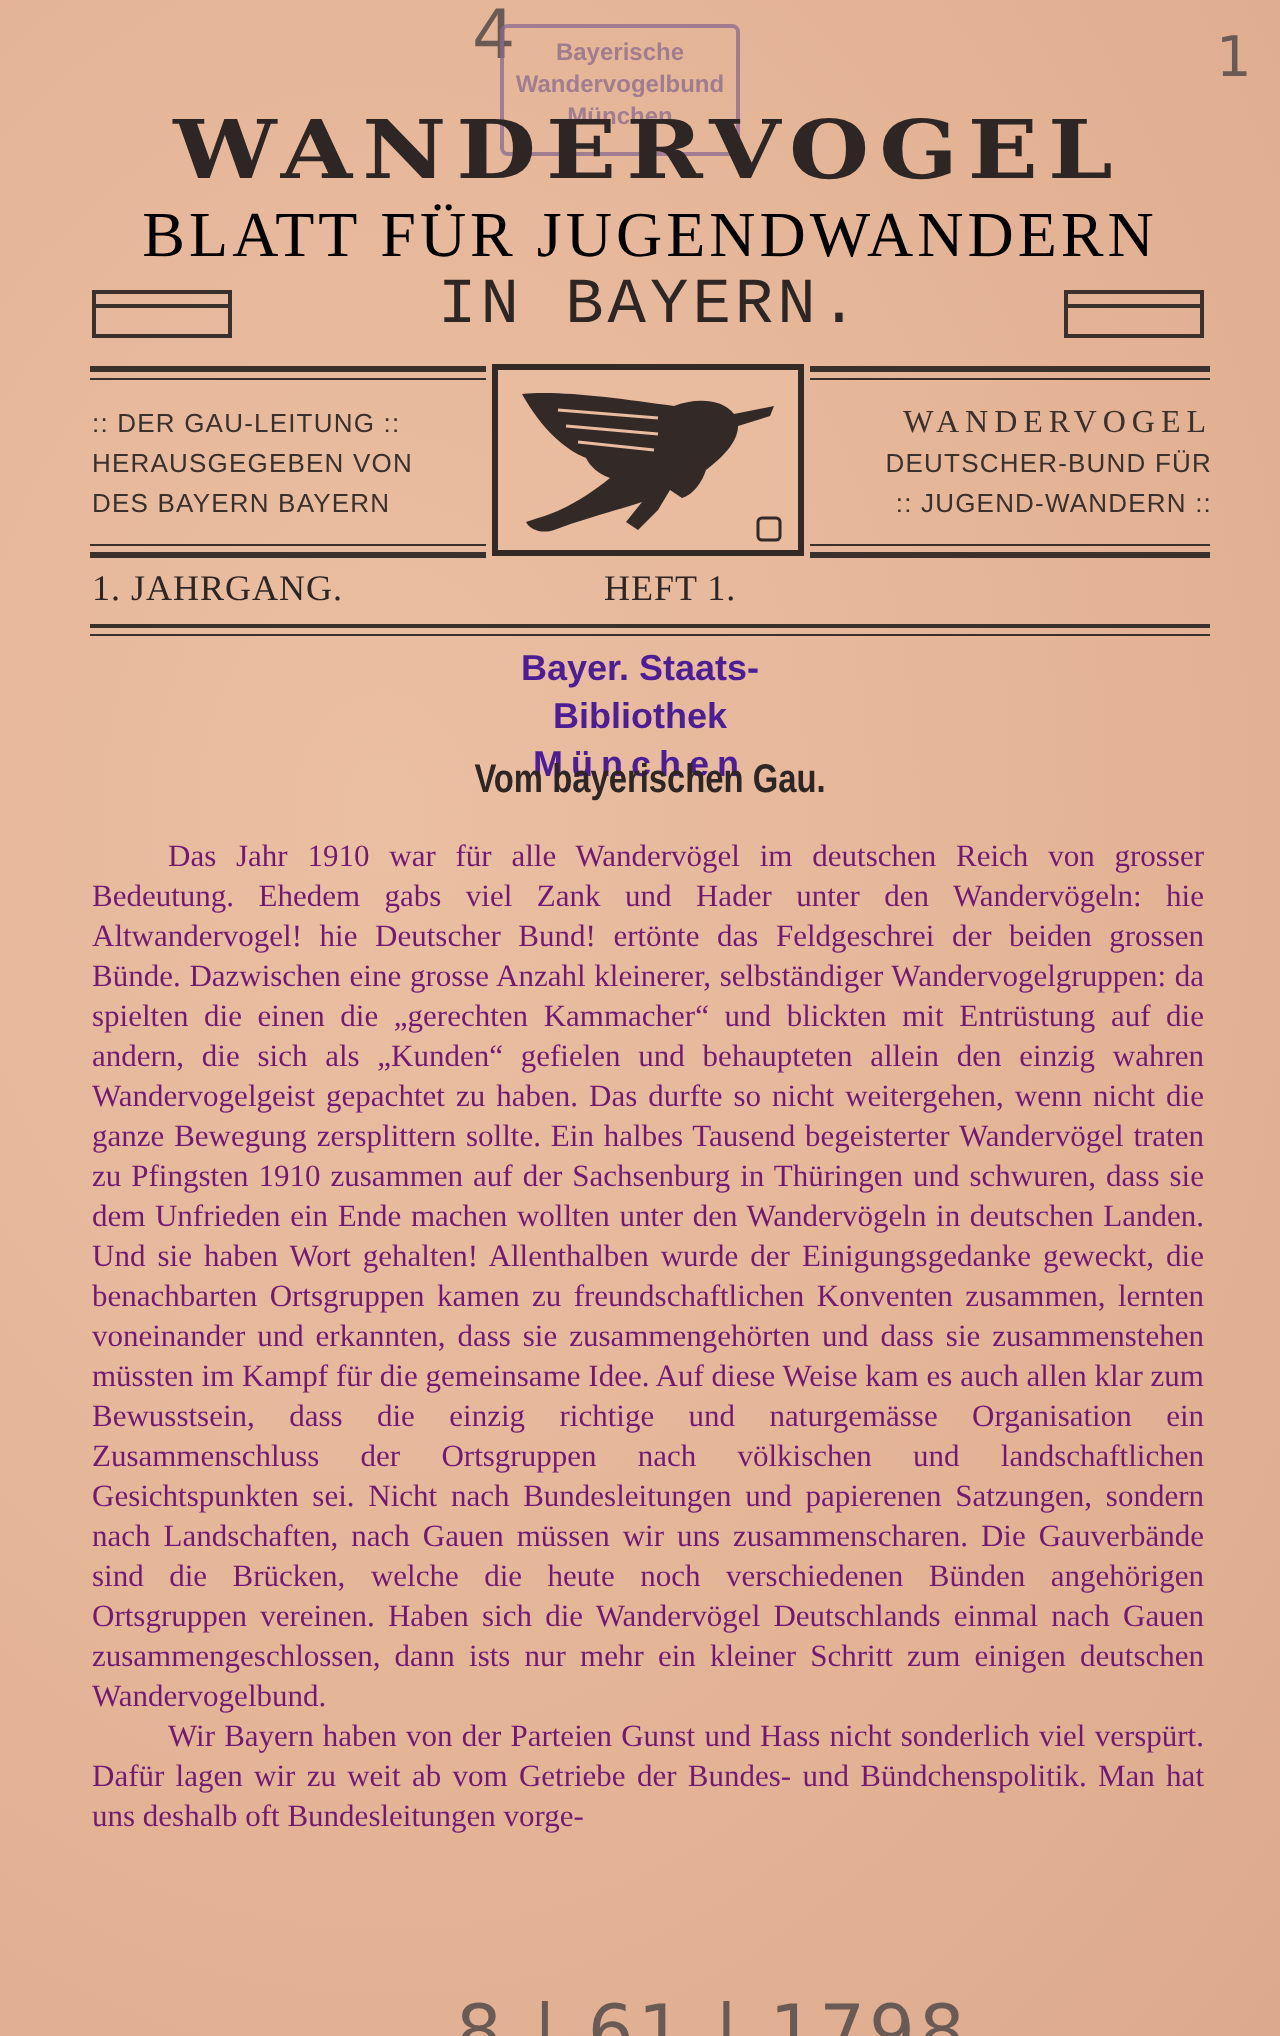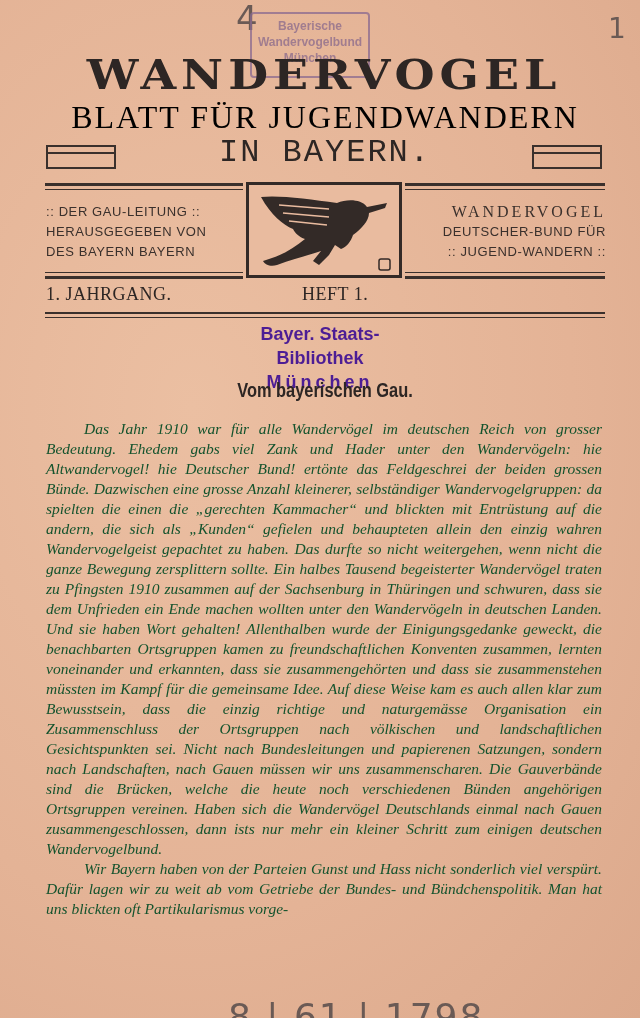--- a/index.html
+++ b/index.html
@@ -59,21 +59,21 @@
     color:#4c1d95; text-align:center; font-size:18px;
   }
   .article-title {
     position:absolute; left:45px; top:379px; width:560px; text-align:center;
     font-family:"Liberation Sans", sans-serif; font-weight:bold; font-size:20px;
     color:#2d2624; transform:scaleX(0.82);
   }
   .body-text {
     position:absolute; left:46px; top:419px; width:556px;
     font-family:"Liberation Serif", serif; font-size:15.5px; line-height:20px;
-    color:#14532d; text-align:justify;font-style:italic;
+    color:#701a75; text-align:justify;
   }
   .body-text p { margin:0; text-indent:38px; }
   .hand {
     position:absolute; font-family:"DejaVu Sans", sans-serif; color:#6a5a55;
     font-weight:normal;
   }
 </style>
 </head>
 <body>
 
@@ -134,17 +134,17 @@
   <div class="stamp" style="left:255px; top:322px; width:130px; line-height:24px;">
     <div>Bayer. Staats-</div>
     <div>Bibliothek</div>
     <div style="letter-spacing:4px;">München</div>
   </div>
 
   <div class="article-title">Vom bayerischen Gau.</div>
 
   <div class="body-text">
     <p>Das Jahr 1910 war für alle Wandervögel im deutschen Reich von grosser Bedeutung. Ehedem gabs viel Zank und Hader unter den Wandervögeln: hie Altwandervogel! hie Deutscher Bund! ertönte das Feldgeschrei der beiden grossen Bünde. Dazwischen eine grosse Anzahl kleinerer, selbständiger Wandervogelgruppen: da spielten die einen die „gerechten Kammacher“ und blickten mit Entrüstung auf die andern, die sich als „Kunden“ gefielen und behaupteten allein den einzig wahren Wandervogelgeist gepachtet zu haben. Das durfte so nicht weitergehen, wenn nicht die ganze Bewegung zersplittern sollte. Ein halbes Tausend begeisterter Wandervögel traten zu Pfingsten 1910 zusammen auf der Sachsenburg in Thüringen und schwuren, dass sie dem Unfrieden ein Ende machen wollten unter den Wandervögeln in deutschen Landen. Und sie haben Wort gehalten! Allenthalben wurde der Einigungsgedanke geweckt, die benachbarten Ortsgruppen kamen zu freundschaftlichen Konventen zusammen, lernten voneinander und erkannten, dass sie zusammengehörten und dass sie zusammenstehen müssten im Kampf für die gemeinsame Idee. Auf diese Weise kam es auch allen klar zum Bewusstsein, dass die einzig richtige und naturgemässe Organisation ein Zusammenschluss der Ortsgruppen nach völkischen und landschaftlichen Gesichtspunkten sei. Nicht nach Bundesleitungen und papierenen Satzungen, sondern nach Landschaften, nach Gauen müssen wir uns zusammenscharen. Die Gauverbände sind die Brücken, welche die heute noch verschiedenen Bünden angehörigen Ortsgruppen vereinen. Haben sich die Wandervögel Deutschlands einmal nach Gauen zusammengeschlossen, dann ists nur mehr ein kleiner Schritt zum einigen deutschen Wandervogelbund.</p>
-    <p>Wir Bayern haben von der Parteien Gunst und Hass nicht sonderlich viel verspürt. Dafür lagen wir zu weit ab vom Getriebe der Bundes- und Bündchenspolitik. Man hat uns blickten oft Partikularismus vorge-</p>
+    <p>Wir Bayern haben von der Parteien Gunst und Hass nicht sonderlich viel verspürt. Dafür lagen wir zu weit ab vom Getriebe der Bundes- und Bündchenspolitik. Man hat uns deshalb oft Bundesleitungen vorge-</p>
   </div>
 
   <div class="hand" style="left:228px; top:996px; font-size:36px; letter-spacing:2px;text-align:center;">8 | 61 | 1798</div>
 </div>
 
 </body></html>

